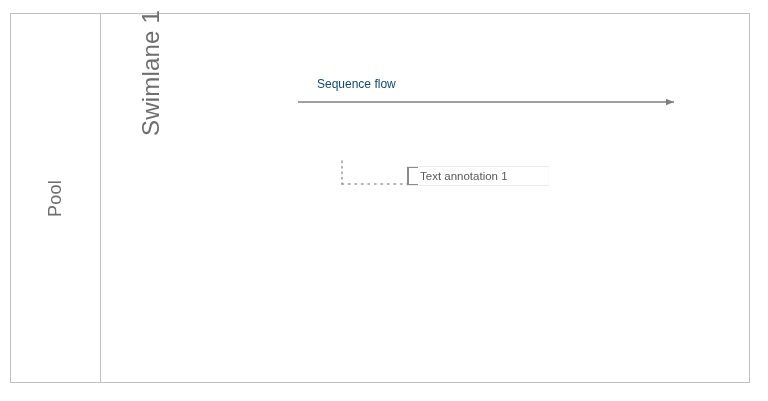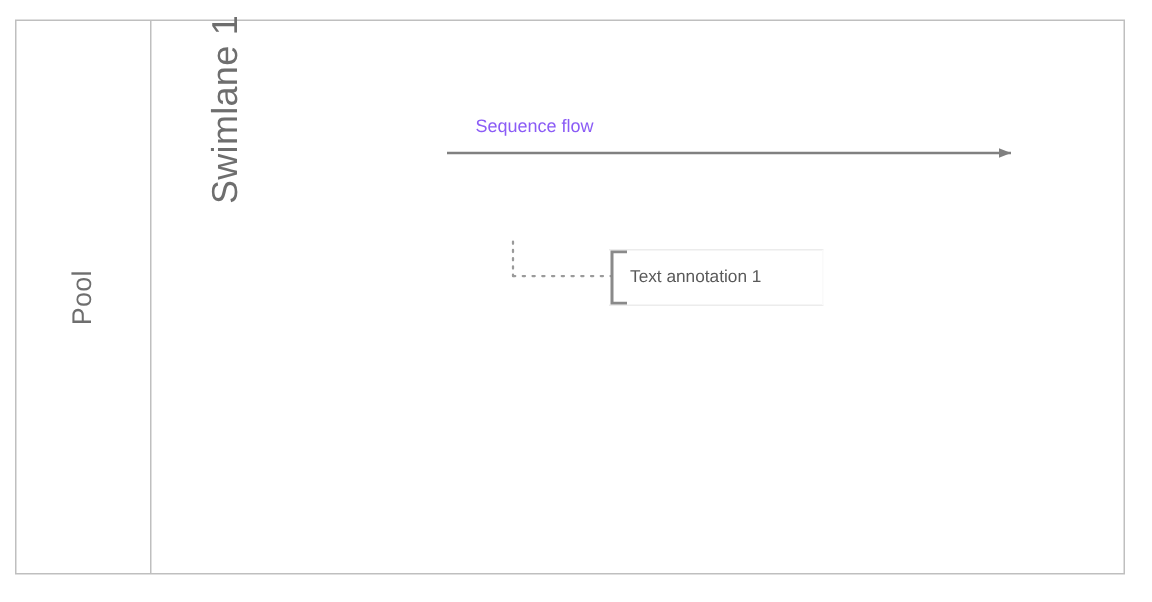--- a/index.html
+++ b/index.html
@@ -75,21 +75,21 @@
     color: #6e6e6e;
     letter-spacing: 0.2px;
   }
 
   
   #seqflow-label {
     position: absolute;
     left: 216px;
     top: 63px;
     font-size: 12px;
-    color: #8b5cf6;
+    color: #0c4a6e;
     white-space: nowrap;
   }
   #seqflow-svg {
     position: absolute;
     left: 190px;
     top: 76px;
     width: 400px;
     height: 24px;
     overflow: visible;
   }
@@ -101,21 +101,21 @@
     top: 142px;
     width: 80px;
     height: 40px;
     overflow: visible;
   }
   #annotation-box {
     position: absolute;
     left: 305px;
     top: 152px;
     width: 143px;
-    height: 38px;
+    height: 20px;
     box-sizing: border-box;
     border-top: 1px solid #ececec;
     border-bottom: 1px solid #ececec;
     border-right: 1px solid #fafafa;
     background: transparent;
   }
   #annotation-bracket {
     position: absolute;
     left: 0;
     top: 0;

